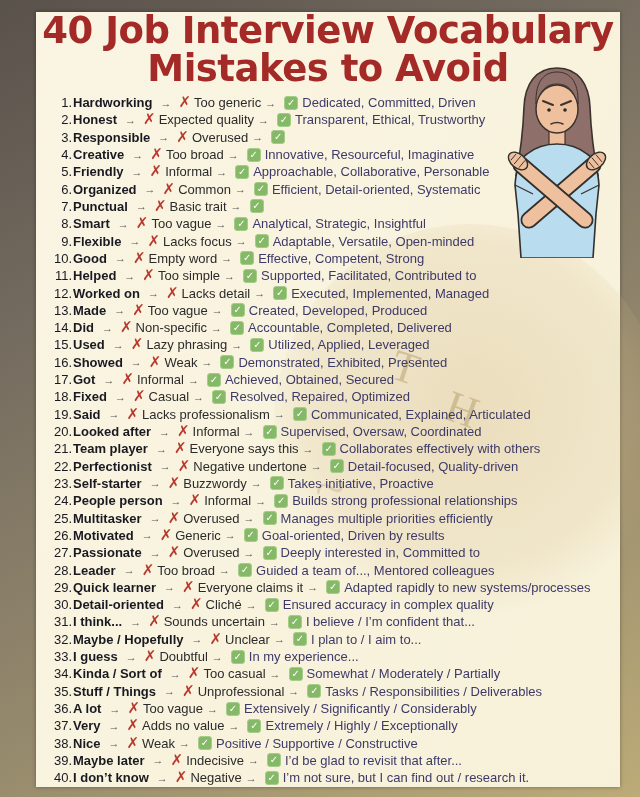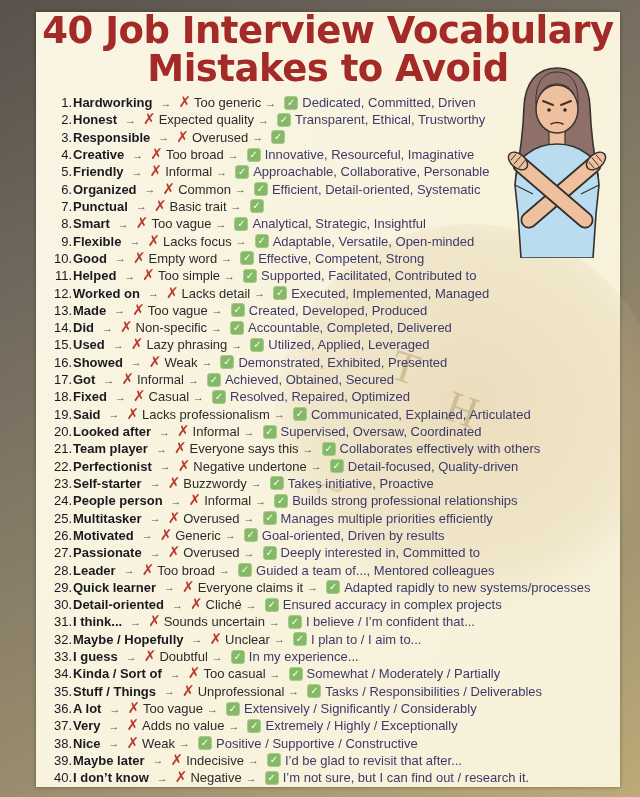--- a/index.html
+++ b/index.html
@@ -424,21 +424,21 @@
           <span class="fix">Adapted rapidly to new systems/processes</span>
         </div>
         <div class="row">
           <span class="num">30.</span>
           <span class="term">Detail-oriented</span>
           <span class="arrow">→</span>
           <span class="cross">✗</span>
           <span class="flaw">Cliché</span>
           <span class="arrow">→</span>
           <span class="check">✓</span>
-          <span class="fix">Ensured accuracy in complex projects</span>
+          <span class="fix">Ensured accuracy in complex quality</span>
         </div>
         <div class="row">
           <span class="num">31.</span>
           <span class="term">I think...</span>
           <span class="arrow">→</span>
           <span class="cross">✗</span>
           <span class="flaw">Sounds uncertain</span>
           <span class="arrow">→</span>
           <span class="check">✓</span>
           <span class="fix">I believe / I’m confident that...</span>

